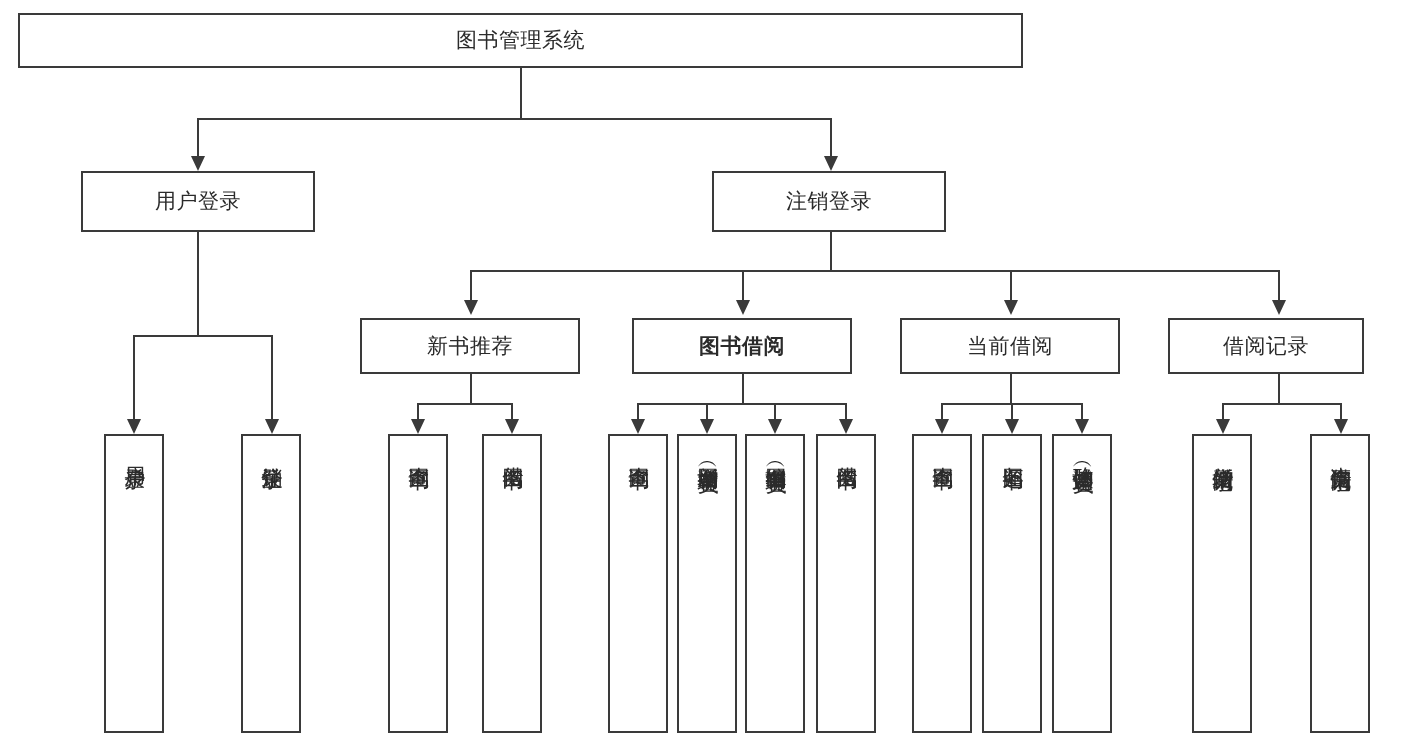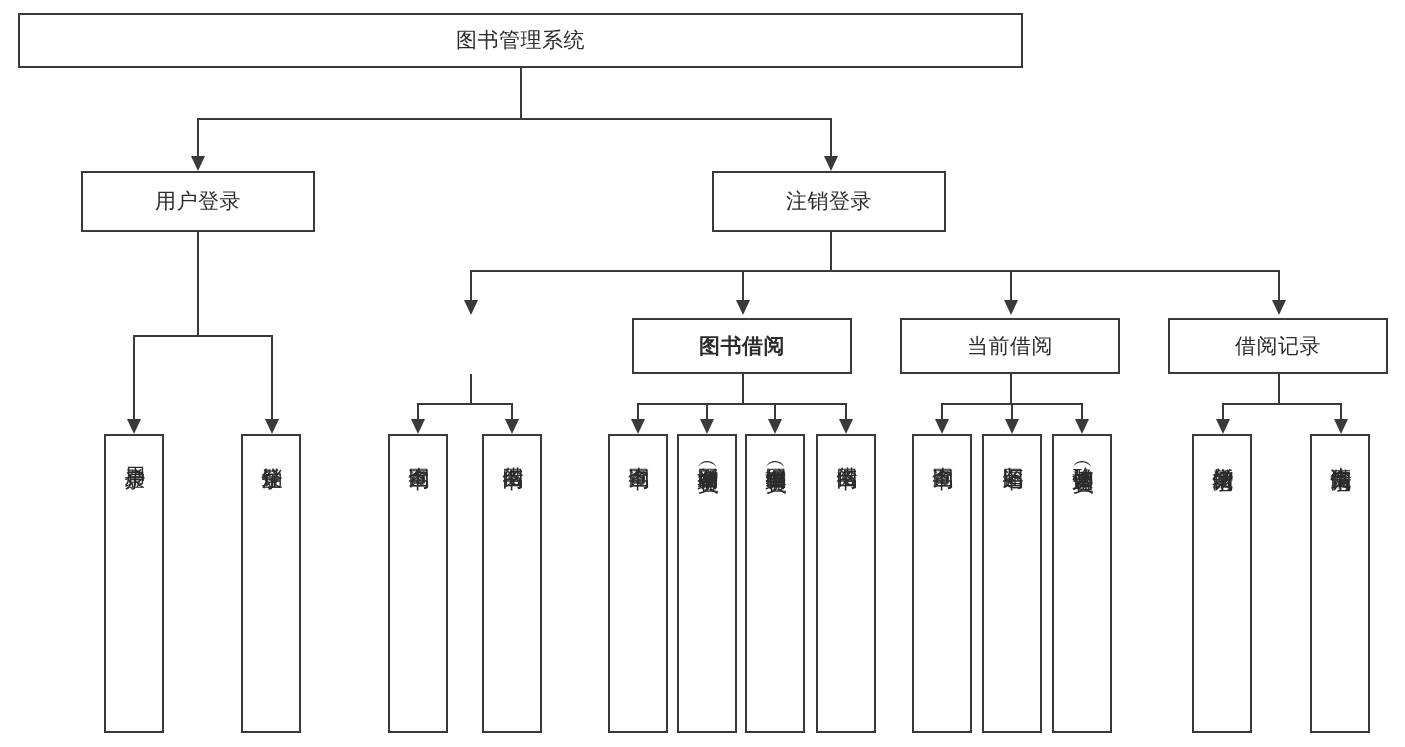--- a/index.html
+++ b/index.html
@@ -122,27 +122,30 @@
   <div class="conn-h" style="left:470px; top:270px; width:808px;"></div>
   <div class="conn-v" style="left:470px; top:270px; height:30px;"></div>
   <div class="arrow-head" style="left:464px; top:300px;"></div>
   <div class="conn-v" style="left:742px; top:270px; height:30px;"></div>
   <div class="arrow-head" style="left:736px; top:300px;"></div>
   <div class="conn-v" style="left:1010px; top:270px; height:30px;"></div>
   <div class="arrow-head" style="left:1004px; top:300px;"></div>
   <div class="conn-v" style="left:1278px; top:270px; height:30px;"></div>
   <div class="arrow-head" style="left:1272px; top:300px;"></div>
 
+  <div class="node horizontal" style="left:360px; top:318px; width:220px; height:56px;">
+    <span class="node-label">新书推荐</span>
+  </div>
   <div class="node horizontal" style="left:632px; top:318px; width:220px; height:56px;font-weight:bold;">
     <span class="node-label">图书借阅</span>
   </div>
   <div class="node horizontal" style="left:900px; top:318px; width:220px; height:56px;">
     <span class="node-label">当前借阅</span>
   </div>
-  <div class="node horizontal" style="left:1168px; top:318px; width:220px; height:56px;">
+  <div class="node horizontal" style="left:1168px; top:318px; width:196px; height:56px;">
     <span class="node-label">借阅记录</span>
   </div>
 
   <div class="conn-v" style="left:470px; top:374px; height:29px;"></div>
   <div class="conn-h" style="left:417px; top:403px; width:94px;"></div>
   <div class="conn-v" style="left:417px; top:403px; height:16px;"></div>
   <div class="arrow-head" style="left:411px; top:419px;"></div>
   <div class="conn-v" style="left:511px; top:403px; height:16px;"></div>
   <div class="arrow-head" style="left:505px; top:419px;"></div>
 

